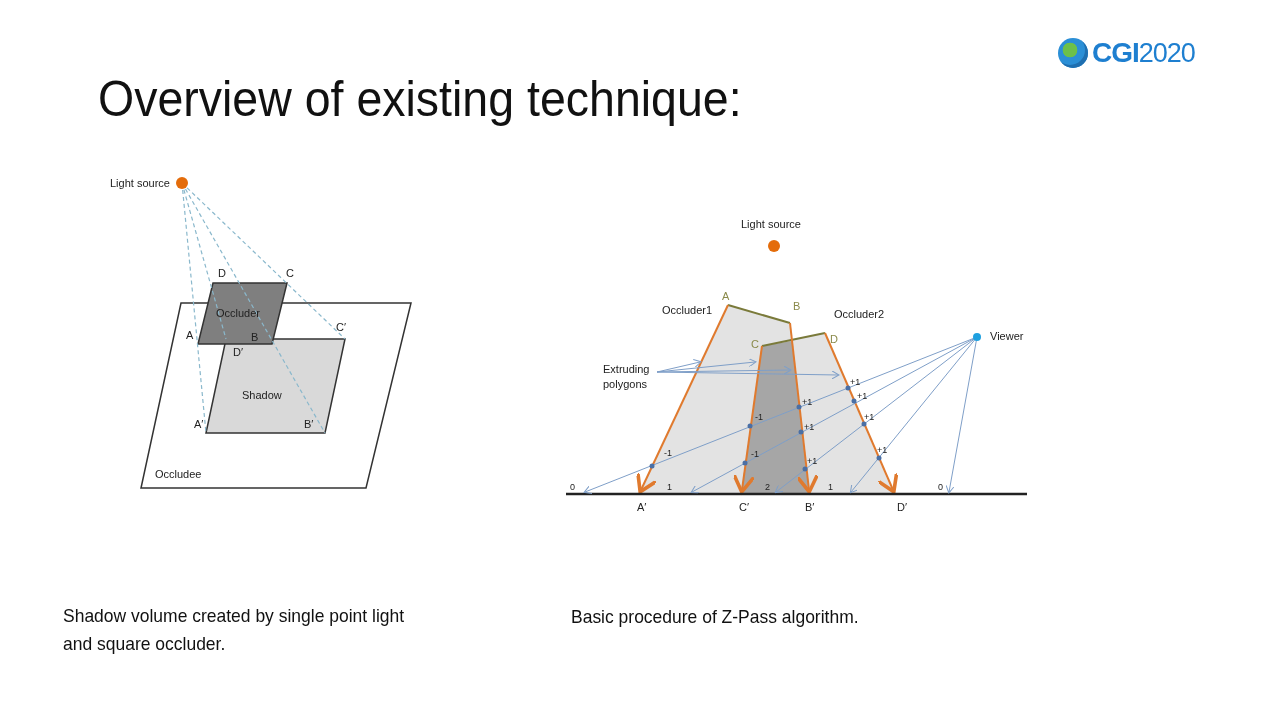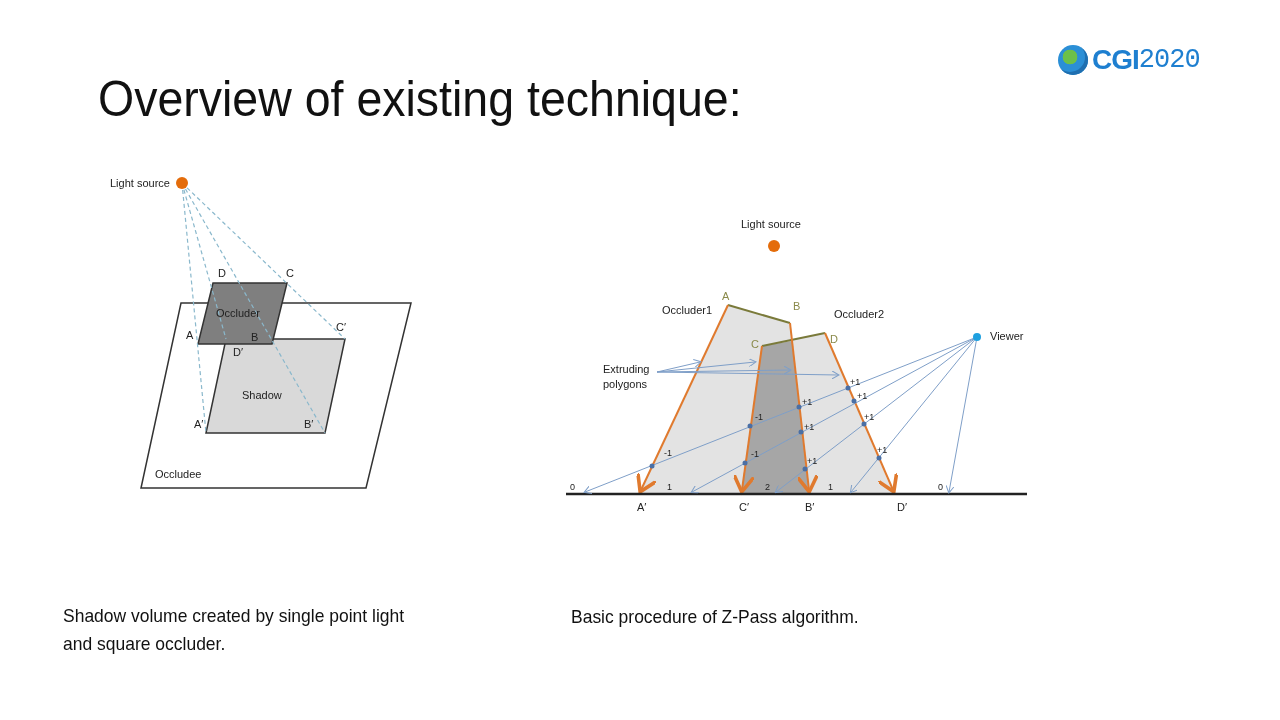--- a/index.html
+++ b/index.html
@@ -1,21 +1,21 @@
 <!DOCTYPE html>
 <html><head>
 <meta charset="utf-8">
 <style>
   html, body { margin: 0; padding: 0; background: #ffffff; }
   body { width: 1280px; height: 720px; position: relative; overflow: hidden; font-family: "Liberation Sans", sans-serif; color: #000; }
   .title { position: absolute; left: 98px; top: 70px; font-family: "Liberation Sans", sans-serif; font-size: 50px; font-weight: normal; letter-spacing: 0px; color: #111; white-space: nowrap; transform: scaleX(0.93); transform-origin: left top; }
-  .logo { position: absolute; left: 1058px; top: 42px; height: 36px; display: flex; align-items: center; }
+  .logo { position: absolute; left: 1058px; top: 35px; height: 36px; display: flex; align-items: center; }
   .logo .globe { width: 30px; height: 30px; border-radius: 50%; background: radial-gradient(circle at 40% 40%, #6cc04a 0 28%, #2b8fd6 30% 100%); margin-right: 4px; box-shadow: inset -3px -3px 0 #1f6fb0; }
   .logo .cgi { font-family: "Liberation Sans", sans-serif; font-weight: bold; font-size: 28px; color: #1e7fd0; letter-spacing: -1px; }
-  .logo .year { font-family: Liberation Mono, monospace; font-size: 27px; color: #1e7fd0; letter-spacing: -1px; }
+  .logo .year { font-family: Liberation Sans, sans-serif; font-size: 27px; color: #1e7fd0; letter-spacing: -1px; }
   .fig { position: absolute; }
   .caption { position: absolute; font-family: "Liberation Sans", sans-serif; font-size: 19px; line-height: 28px; color: #111; transform: scaleX(0.92); transform-origin: left top; }
   svg text { font-family: "Liberation Sans", sans-serif; }
 </style>
 </head>
 <body>
 
 <div class="title">Overview of existing technique:</div>
 
 <div class="logo">

